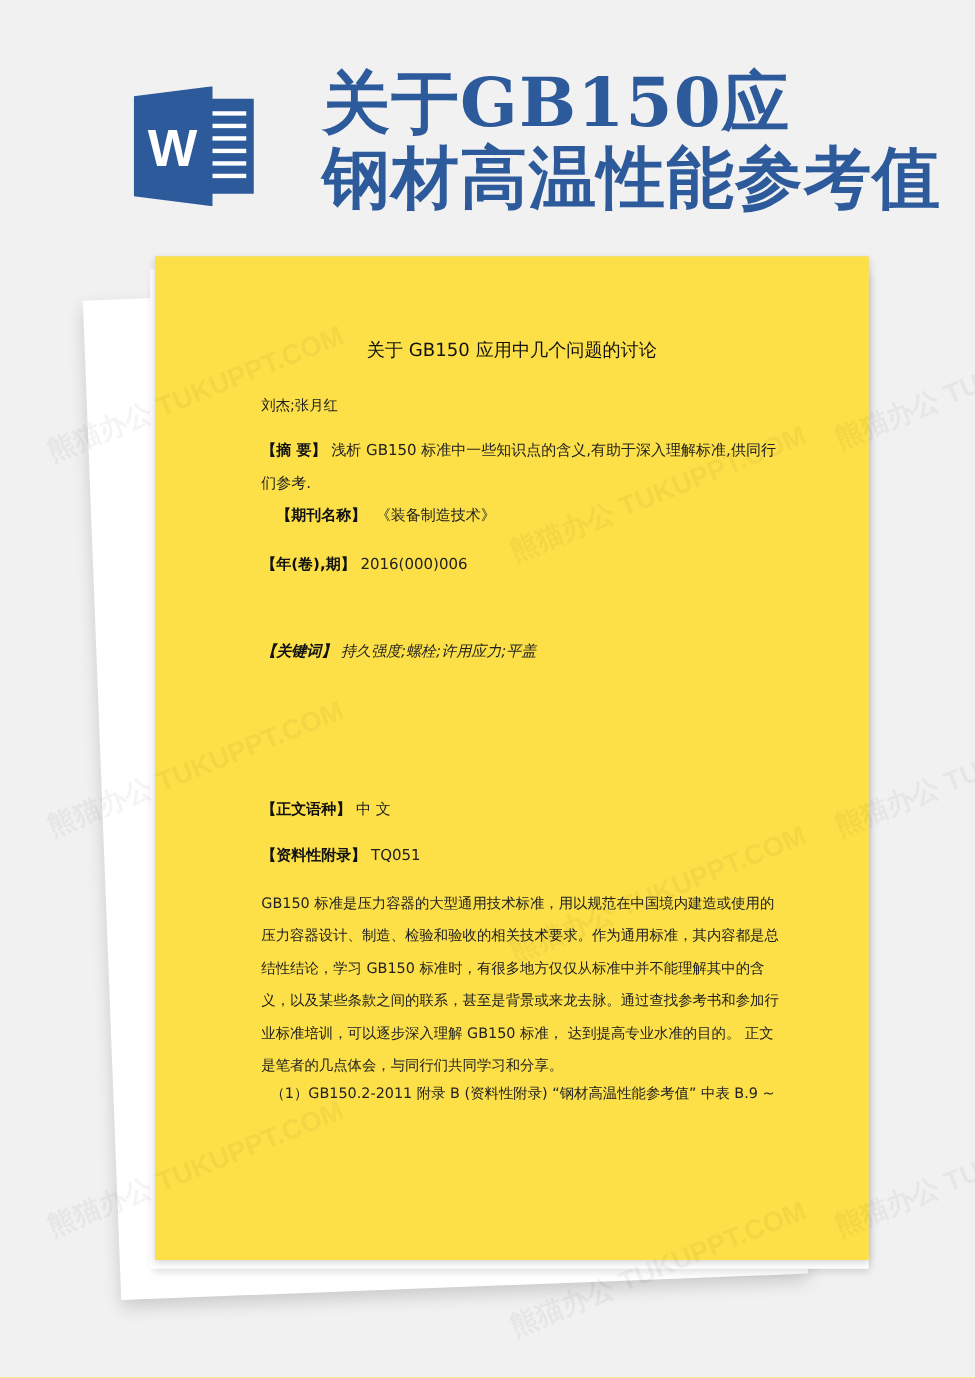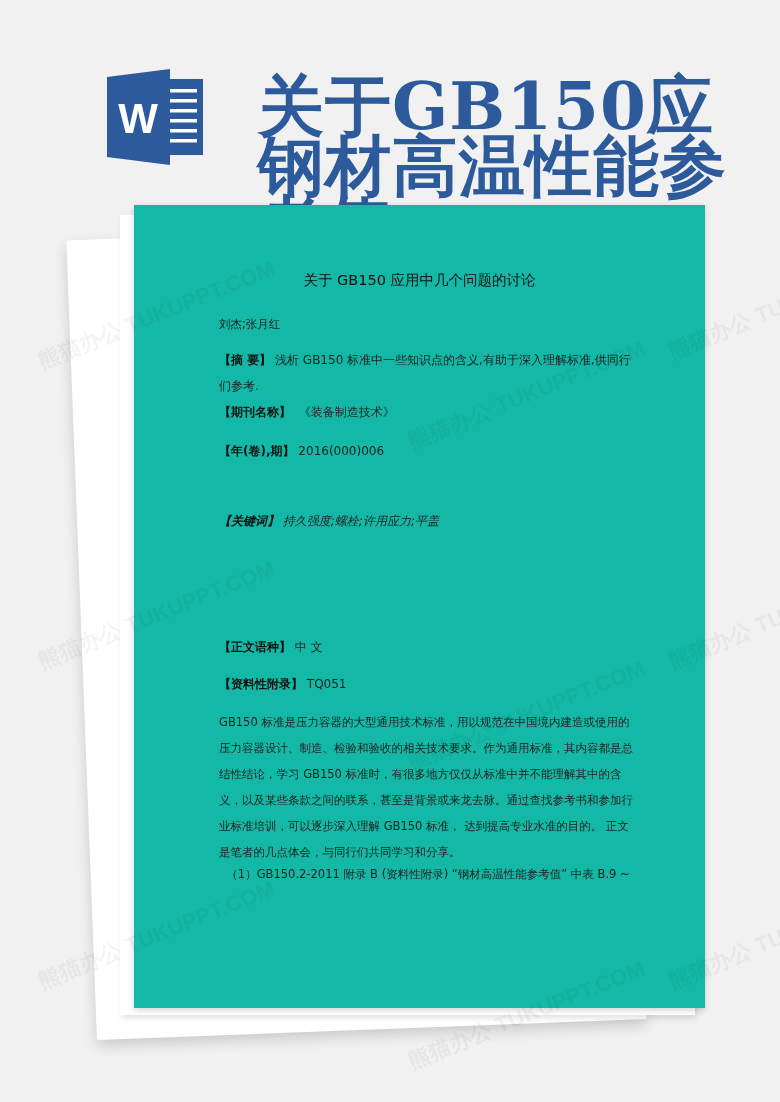--- a/index.html
+++ b/index.html
@@ -9,21 +9,21 @@
     position: relative;
     font-family: "DejaVu Sans", "Liberation Sans", sans-serif;
   }
   
   .banner { position: absolute; left: 0; top: 0; width: 780px; height: 200px; }
   .word-icon { position: absolute; left: 107px; top: 69px; width: 100px; height: 96px; }
   .banner-title {
     position: absolute; left: 258px; top: 52px;
     font-family: "DejaVu Serif", "Liberation Serif", serif;
     font-weight: bold; color: #2d5a9b;
-    font-size: 66px; line-height: 60px; letter-spacing: 1px; margin-top: 24px;
+    font-size: 54px; line-height: 60px; letter-spacing: 1px;
   }
   
   .wm {
     position: absolute; color: rgba(0,0,0,0.045);
     font-family: "Liberation Sans", sans-serif; font-weight: bold;
     font-size: 22px; transform: rotate(-22deg); white-space: nowrap;
     pointer-events: none; z-index: 5;
   }
   
   .paper-back {
@@ -31,22 +31,22 @@
     background: #ffffff;
     transform: rotate(-2.2deg); transform-origin: left bottom;
     box-shadow: 0 6px 14px rgba(0,0,0,0.16);
   }
   .paper-mid {
     position: absolute; left: 120px; top: 215px; width: 575px; height: 800px;
     background: #ffffff;
     box-shadow: 2px 3px 6px rgba(0,0,0,0.12);
   }
   .paper {
-    position: absolute; left: 134px; top: 205px; width: 571px; height: 803px;
-    background: #14b8a6;
+    position: absolute; left: 124px; top: 205px; width: 571px; height: 803px;
+    background: #fde047;
     box-shadow: 0 2px 6px rgba(0,0,0,0.18);
   }
   .doc-title {
     position: absolute; left: 0; width: 100%; top: 66px; text-align: center;
     font-size: 14.5px; color: #111; font-weight: normal;
   }
   .authors-line { position: absolute; left: 85px; top: 112px; font-size: 11.5px; color: #222; }
   .meta {
     position: absolute; left: 85px; font-size: 12px; color: #222; width: 420px;
     line-height: 26px;
@@ -86,21 +86,21 @@
 <div class="paper-mid"></div>
 
 <div class="paper">
   <div class="doc-title">关于 GB150 应用中几个问题的讨论</div>
   <div class="authors-line">刘杰;张月红</div>
 
   <div class="meta" style="top:142px; line-height:26px;">
     <span class="k">【摘 要】</span>
     <span>浅析 GB150 标准中一些知识点的含义,有助于深入理解标准,供同行们参考.</span>
   </div>
-  <div class="meta" style="top:194px;">
+  <div class="meta" style="top:194px;margin-left:12px;">
     <span class="k">【期刊名称】</span>
     &nbsp;<span>《装备制造技术》</span>
   </div>
   <div class="meta" style="top:233px;">
     <span class="k">【年(卷),期】</span>
     <span>2016(000)006</span>
   </div>
   <div class="meta" style="top:303px;font-style:italic;">
     <span class="k">【关键词】</span>
     <span>持久强度;螺栓;许用应力;平盖</span>

